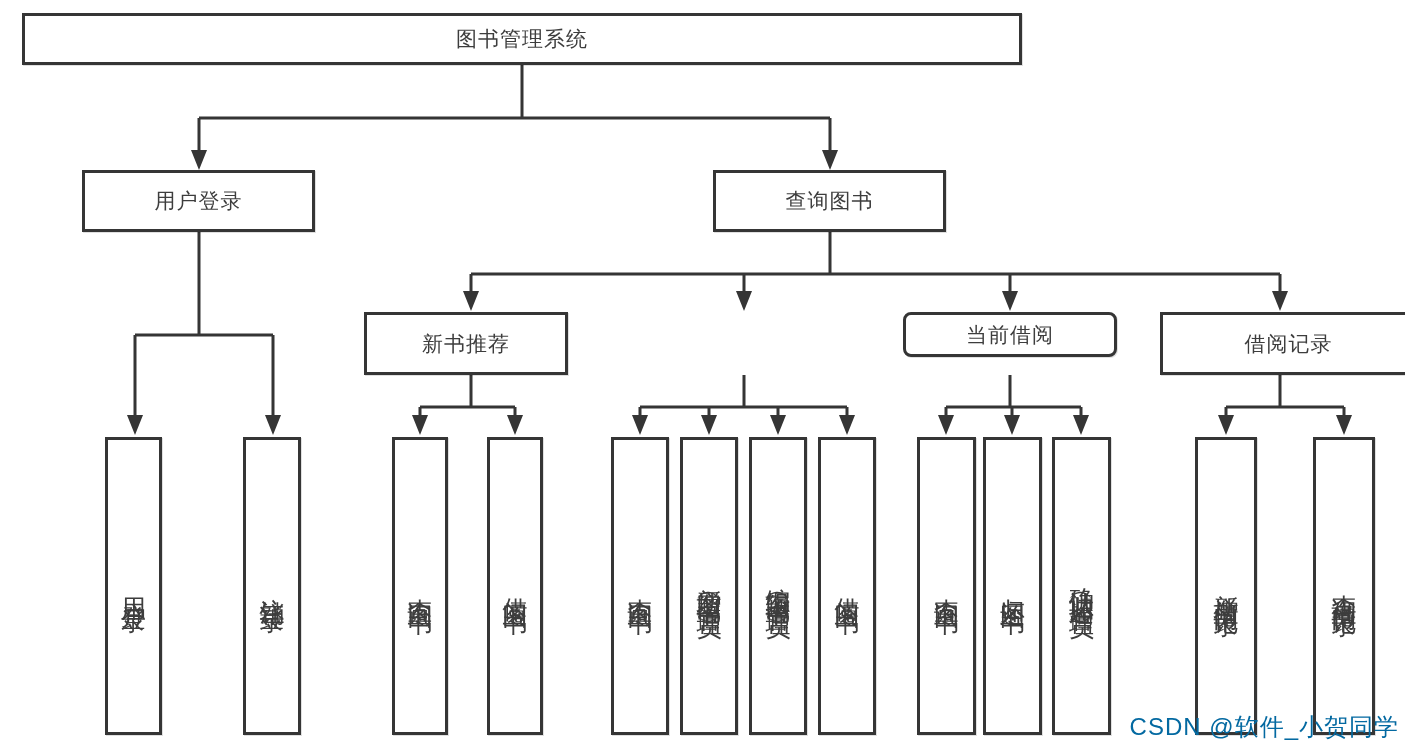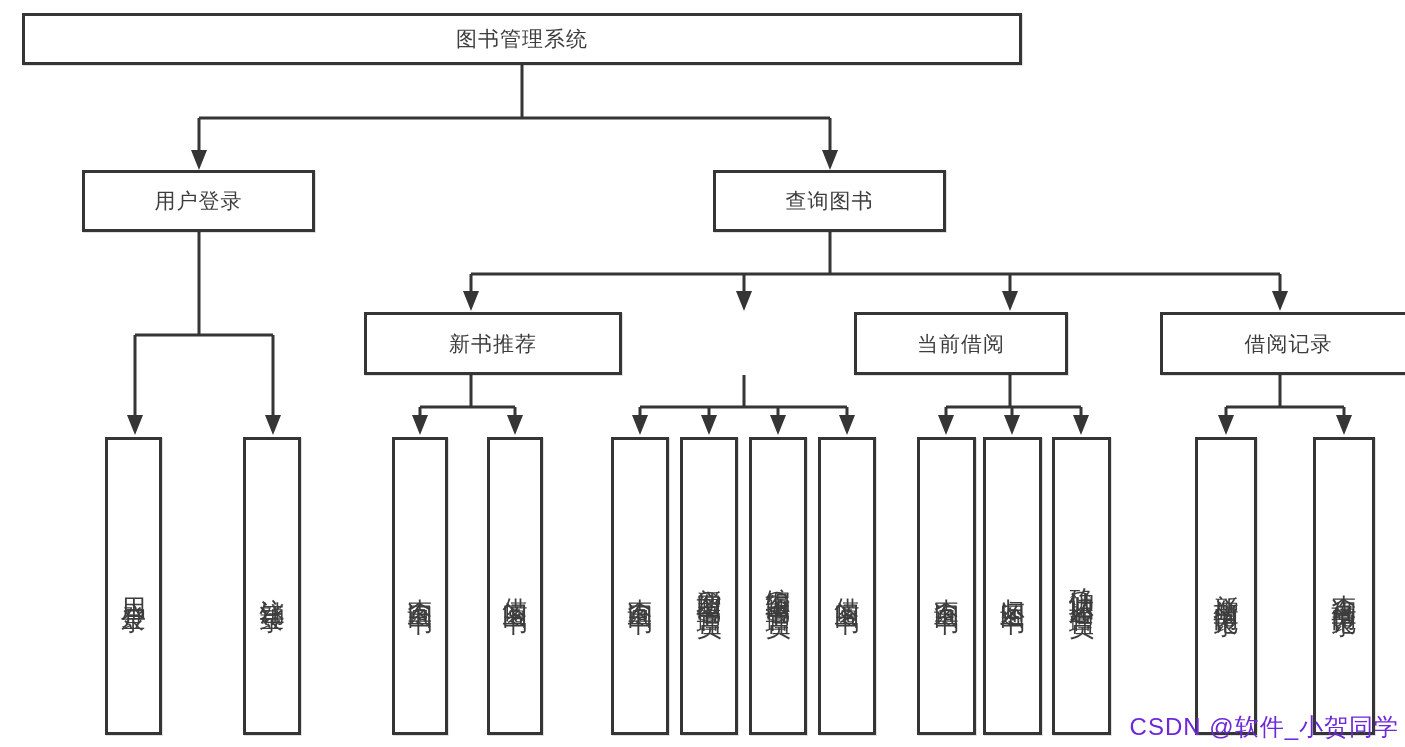--- a/index.html
+++ b/index.html
@@ -30,21 +30,21 @@
     font-size: 25px;
     letter-spacing: 4px;
     line-height: 1;
     text-align: center;
   }
   .watermark {
     position: absolute;
     right: 6px;
     bottom: 4px;
     font-size: 24px;
-    color: #6d28d9;
+    color: #0369a1;
     letter-spacing: 1px;
     z-index: 5;
     white-space: nowrap;
   }
 </style>
 </head>
 <body>
 
 <div class="canvas">
 
@@ -93,22 +93,22 @@
       <polygon points="1218,415 1234,415 1226,435"></polygon>
       <polygon points="1336,415 1352,415 1344,435"></polygon>
     </g>
   </svg>
 
   <div class="box hbox" style="left:22px; top:13px; width:1000px; height:52px;">图书管理系统</div>
 
   <div class="box hbox" style="left:82px; top:170px; width:233px; height:62px;">用户登录</div>
   <div class="box hbox" style="left:713px; top:170px; width:233px; height:62px;">查询图书</div>
 
-  <div class="box hbox" style="left:364px; top:312px; width:258px; height:63px;">新书推荐</div>
-  <div class="box hbox" style="left:854px; top:312px; width:214px; height:63px;">当前借阅</div>
+  <div class="box hbox" style="left:364px; top:312px; width:204px; height:63px;">新书推荐</div>
+  <div class="box hbox" style="left:903px; top:312px; width:214px; height:45px;border-radius:8px;">当前借阅</div>
   <div class="box hbox" style="left:1126px; top:312px; width:257px; height:63px;margin-left:34px;">借阅记录</div>
 
   <div class="box vbox" style="left:105px; top:437px; width:57px; height:298px;">用户登录</div>
   <div class="box vbox" style="left:243px; top:437px; width:58px; height:298px;">注销登录</div>
 
   <div class="box vbox" style="left:392px; top:437px; width:56px; height:298px;">查询图书</div>
   <div class="box vbox" style="left:487px; top:437px; width:56px; height:298px;">借阅图书</div>
 
   <div class="box vbox" style="left:611px; top:437px; width:58px; height:298px;">查询图书</div>
   <div class="box vbox" style="left:680px; top:437px; width:58px; height:298px;">新增图书（管理员）</div>

